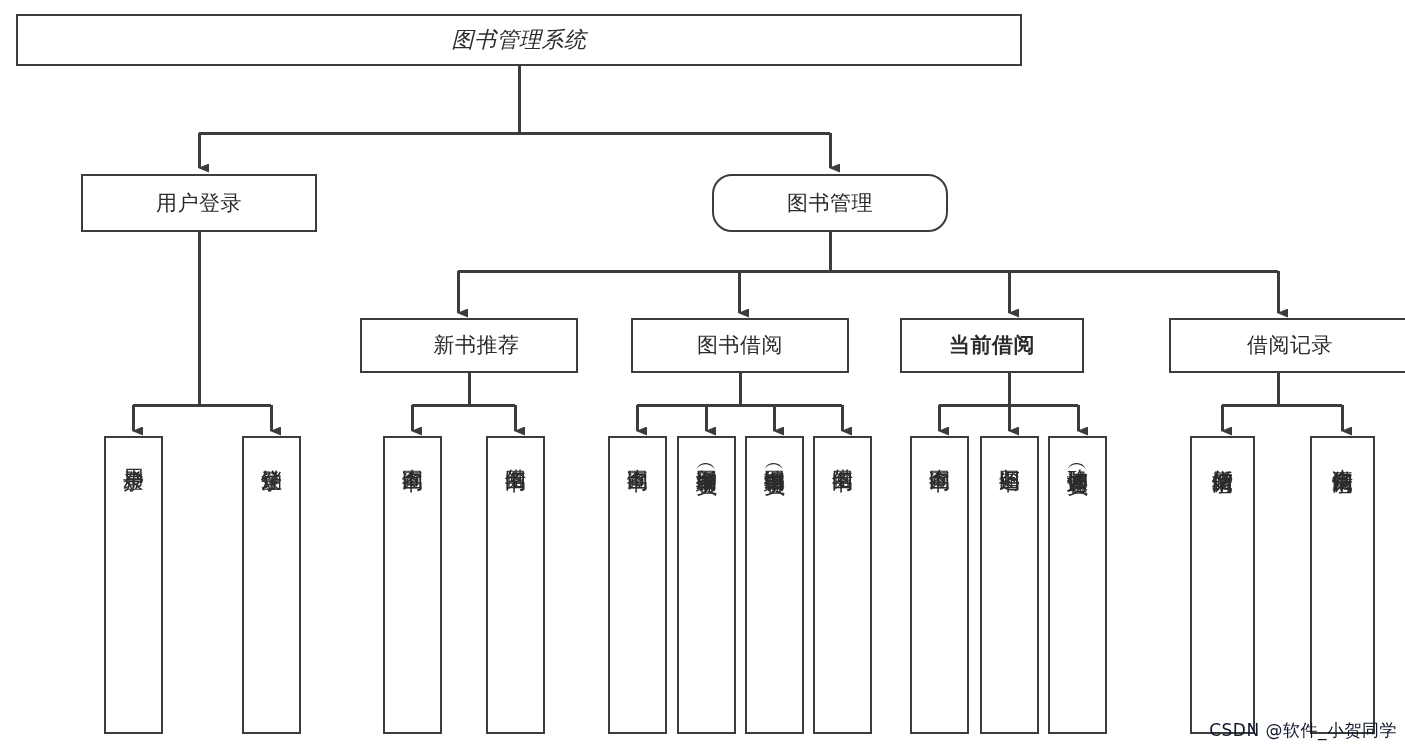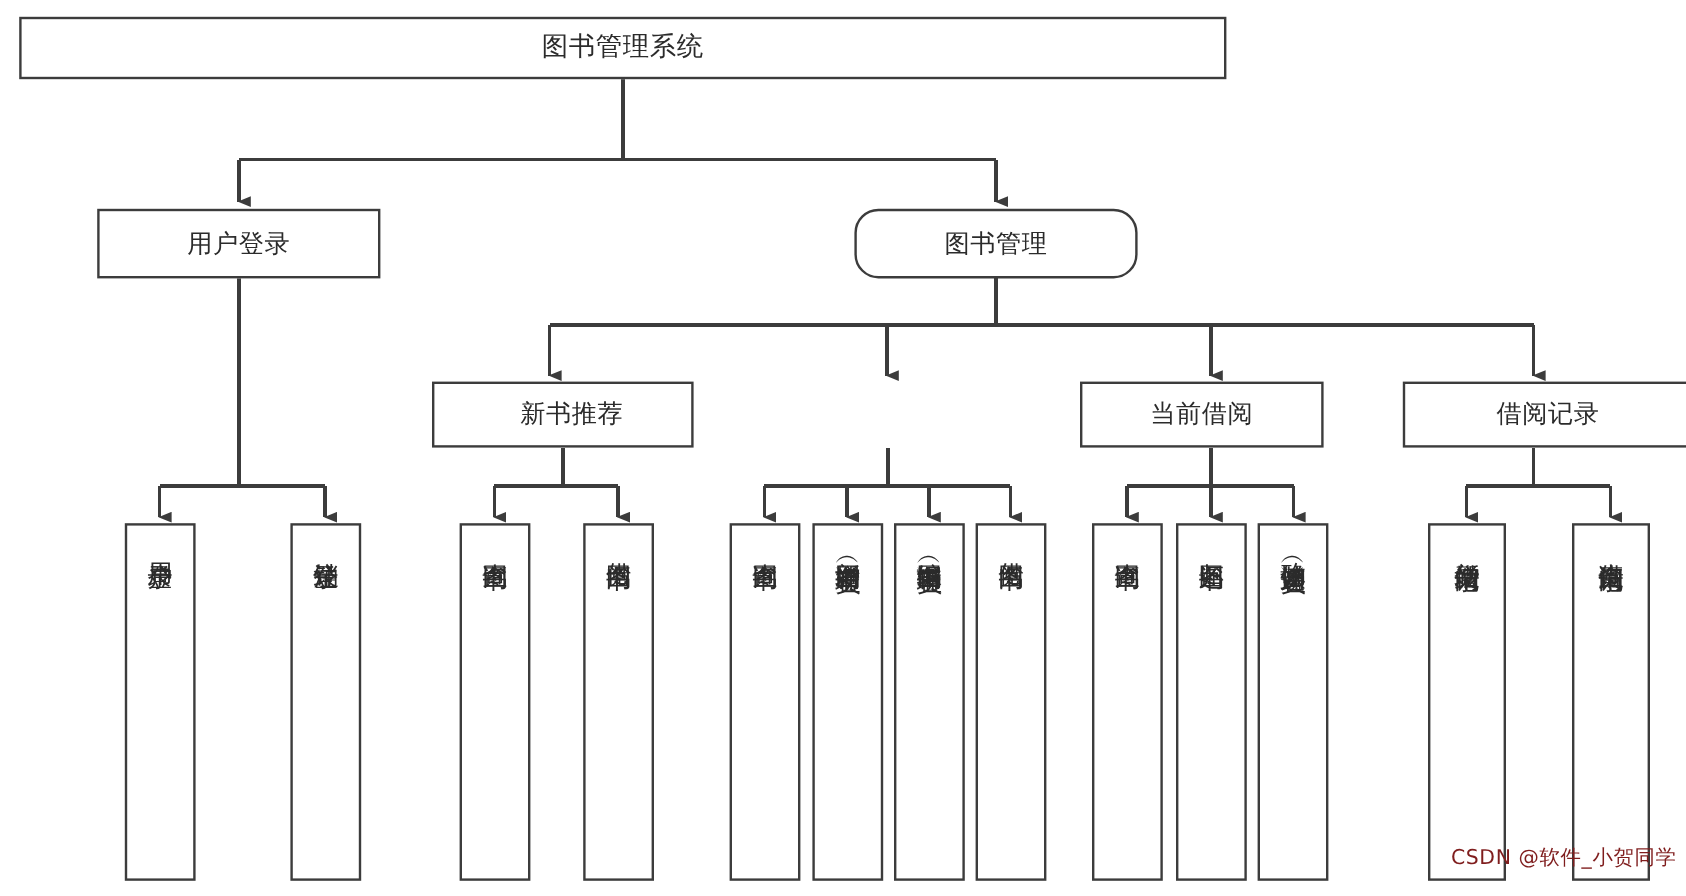--- a/index.html
+++ b/index.html
@@ -40,40 +40,40 @@
   .node .label {
     display: block;
     line-height: 1.18;
     letter-spacing: 0.5px;
   }
   
   .node.horiz .label {
     writing-mode: horizontal-tb;
     font-size: 21px;
   }
-  .node.root .label { font-size: 22px; }
+  .node.root .label { font-size: 22px; font-style: italic; }
   
   .node.vert {
     align-items: flex-start;
     padding-top: 14px;
   }
   .node.vert .label {
     writing-mode: vertical-rl;
     text-orientation: upright;
     font-size: 21px;
     line-height: 1.05;
     letter-spacing: 1px;
     white-space: nowrap;
   }
   .watermark {
     position: absolute;
     right: 8px;
-    bottom: 21px;
+    bottom: 5px;
     font-size: 17px;
-    color: #7f1d1d;
+    color: #0f172a;
     letter-spacing: 0.5px;
     white-space: nowrap;
     user-select: none;
   }
 </style>
 </head>
 <body>
 
 <div id="canvas">
 
@@ -138,22 +138,25 @@
   </div>
 
   <div class="node horiz" style="left:712px; top:174px; width:236px; height:58px;border-radius:20px;">
     <span class="label">图书管理</span>
   </div>
 
   <div class="node horiz" style="left:360px; top:318px; width:218px; height:55px;padding-left:15px;">
     <span class="label">新书推荐</span>
   </div>
 
-
-  <div class="node horiz" style="left:900px; top:318px; width:203px; height:55px;">
+  <div class="node horiz" style="left:631px; top:318px; width:218px; height:55px;">
+    <span class="label">图书借阅</span>
+  </div>
+
+  <div class="node horiz" style="left:900px; top:318px; width:184px; height:55px;font-weight:bold;">
     <span class="label">当前借阅</span>
   </div>
 
   <div class="node horiz" style="left:1169px; top:318px; width:242px; height:55px;">
     <span class="label">借阅记录</span>
   </div>
 
   <div class="node vert" style="left:104px; top:436px; width:59px; height:298px;">
     <span class="label">用户登录</span>
   </div>

